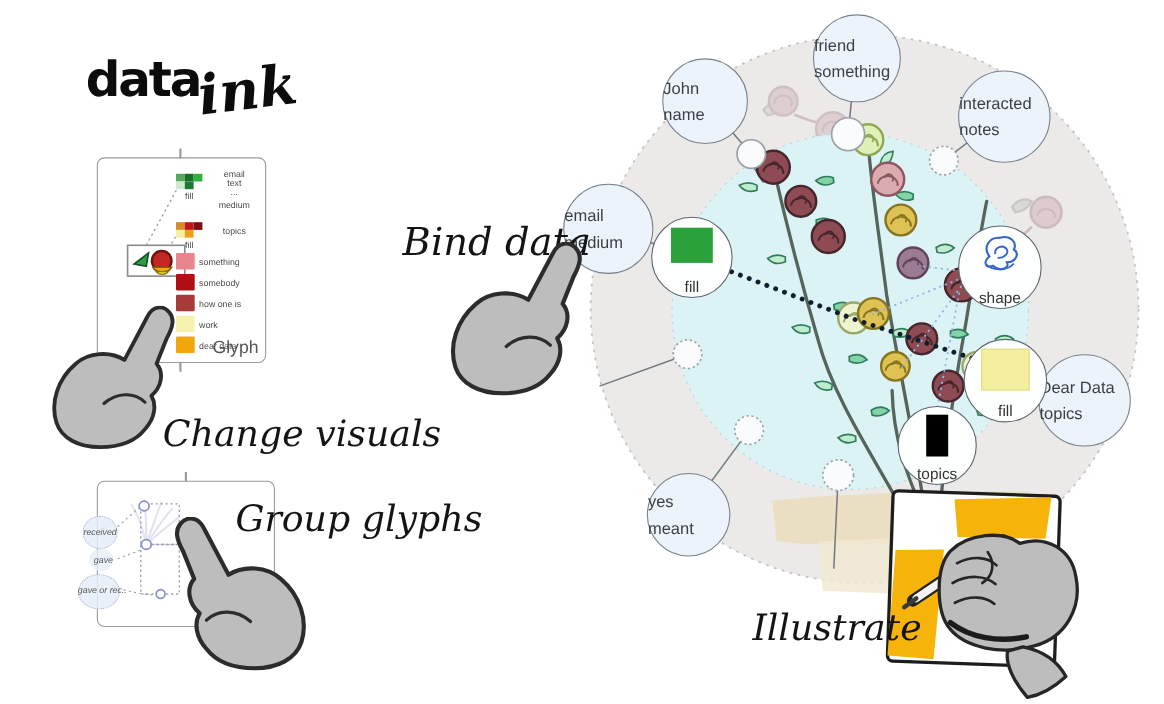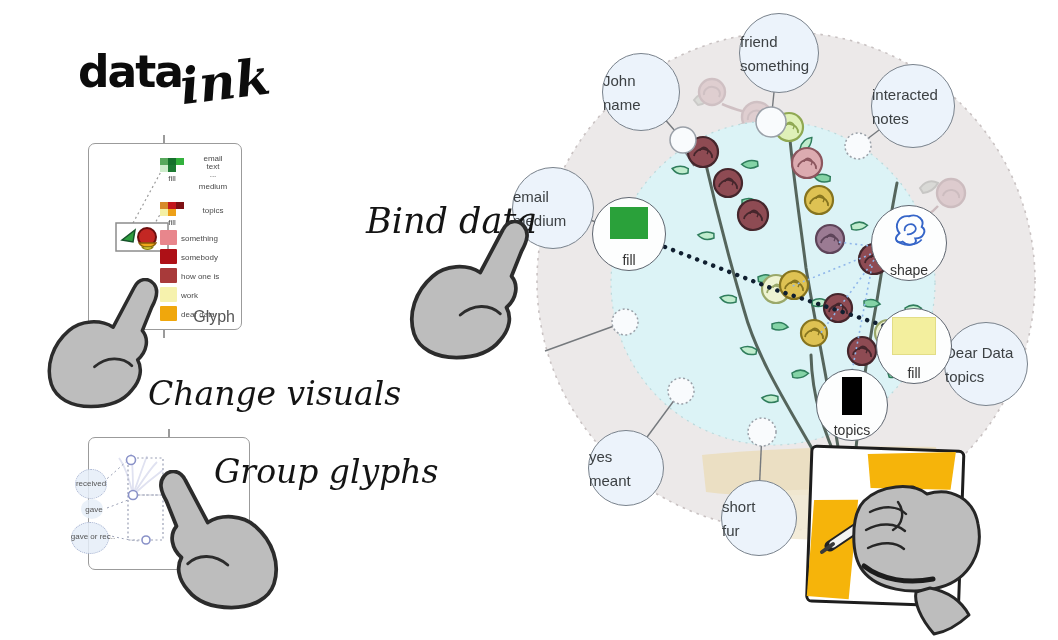--- a/index.html
+++ b/index.html
@@ -25,21 +25,21 @@
   .tinytxt{position:absolute;font-size:8px;color:#4a4a4a;line-height:8px;text-align:center;}
   .sidecol{position:absolute;left:96px;width:56px;text-align:center;font-size:8px;color:#4a4a4a;}
   .srow-sw{position:absolute;left:71px;width:17px;height:15px;border-radius:1px;}
   .srow-lb{position:absolute;left:92px;width:60px;font-size:8px;color:#4a4a4a;}
   .sw1{background:#e8868c;} .sw2{background:#ae1016;} .sw3{background:#a83a3a;}
   .sw4{background:#f6f2ad;} .sw5{background:#f0a70c;}
   #glyph-footer{position:absolute;right:6px;bottom:3px;font-size:16px;color:#555;}
 
   
   #group-panel{left:88px;top:437px;width:160px;height:131px;}
-  .gp-label{position:absolute;font-size:8px;color:#555;text-align:center;z-index:2;}
+  .gp-label{position:absolute;font-size:8px;color:#555;text-align:center;z-index:2;font-style:italic;}
   .soft-circle{position:absolute;border-radius:50%;background:#e6eef8;opacity:.85;z-index:1;}
   .soft-dotted{border:1px dotted #9aa7c9;}
 
   
   .dnode{position:absolute;border-radius:50%;background:#ecf3fb;border:1.5px solid #79828c;z-index:3;
          display:flex;flex-direction:column;align-items:flex-start;justify-content:center;gap:9px;
          font-size:15px;color:#3c4043;text-align:center;line-height:15px;}
   .pnode{position:absolute;border-radius:50%;background:#fdfefe;border:1.5px solid #5f6670;z-index:3;
          display:flex;flex-direction:column;align-items:center;justify-content:flex-start;}
   .pnode .plabel{position:absolute;bottom:2px;width:100%;text-align:center;font-size:14px;color:#333;}
@@ -378,24 +378,20 @@
     <span>notes</span>
   </div>
   <div class="dnode" style="left:512px;top:167px;width:80px;height:80px">
     <span>email</span>
     <span>medium</span>
   </div>
   <div class="dnode" style="left:588px;top:430px;width:74px;height:74px">
     <span>yes</span>
     <span>meant</span>
   </div>
-  <div class="dnode" style="left:721px;top:480px;width:74px;height:74px">
-    <span>short</span>
-    <span>fur</span>
-  </div>
   <div class="dnode" style="left:944px;top:322px;width:82px;height:82px">
     <span>Dear Data</span>
     <span>topics</span>
   </div>
 
   <div class="pnode" style="left:592px;top:197px;width:72px;height:72px">
     <div class="chip-green"></div>
     <div class="plabel">fill</div>
   </div>
   <div class="pnode" style="left:871px;top:205px;width:74px;height:74px">
@@ -411,20 +407,21 @@
     <div class="plabel">fill</div>
   </div>
   <div class="pnode" style="left:816px;top:369px;width:70px;height:70px">
     <div class="chip-stroke"></div>
     <div class="plabel">topics</div>
   </div>
 
   <div class="annot" style="left:214px;top:452px;font-size:33px">Group glyphs</div>
   <div class="annot" style="left:148px;top:374px;font-size:33px">Change visuals</div>
   <div class="annot" style="left:366px;top:201px;font-size:35px">Bind data</div>
+  <div class="annot" style="left:684px;top:551px;font-size:33px">Illustrate</div>
 
   <svg class="hand" style="left:42px;top:278px" width="140" height="131" viewBox="0 0 120 112">
     <use href="#hand-point"></use>
   </svg>
   <svg class="hand" style="left:134px;top:470px;transform:scaleX(-1)" width="150" height="140" viewBox="0 0 120 112">
     <use href="#hand-point"></use>
   </svg>
   <svg class="hand" style="left:404px;top:220px" width="150" height="140" viewBox="0 0 120 112">
     <use href="#hand-point"></use>
   </svg>

